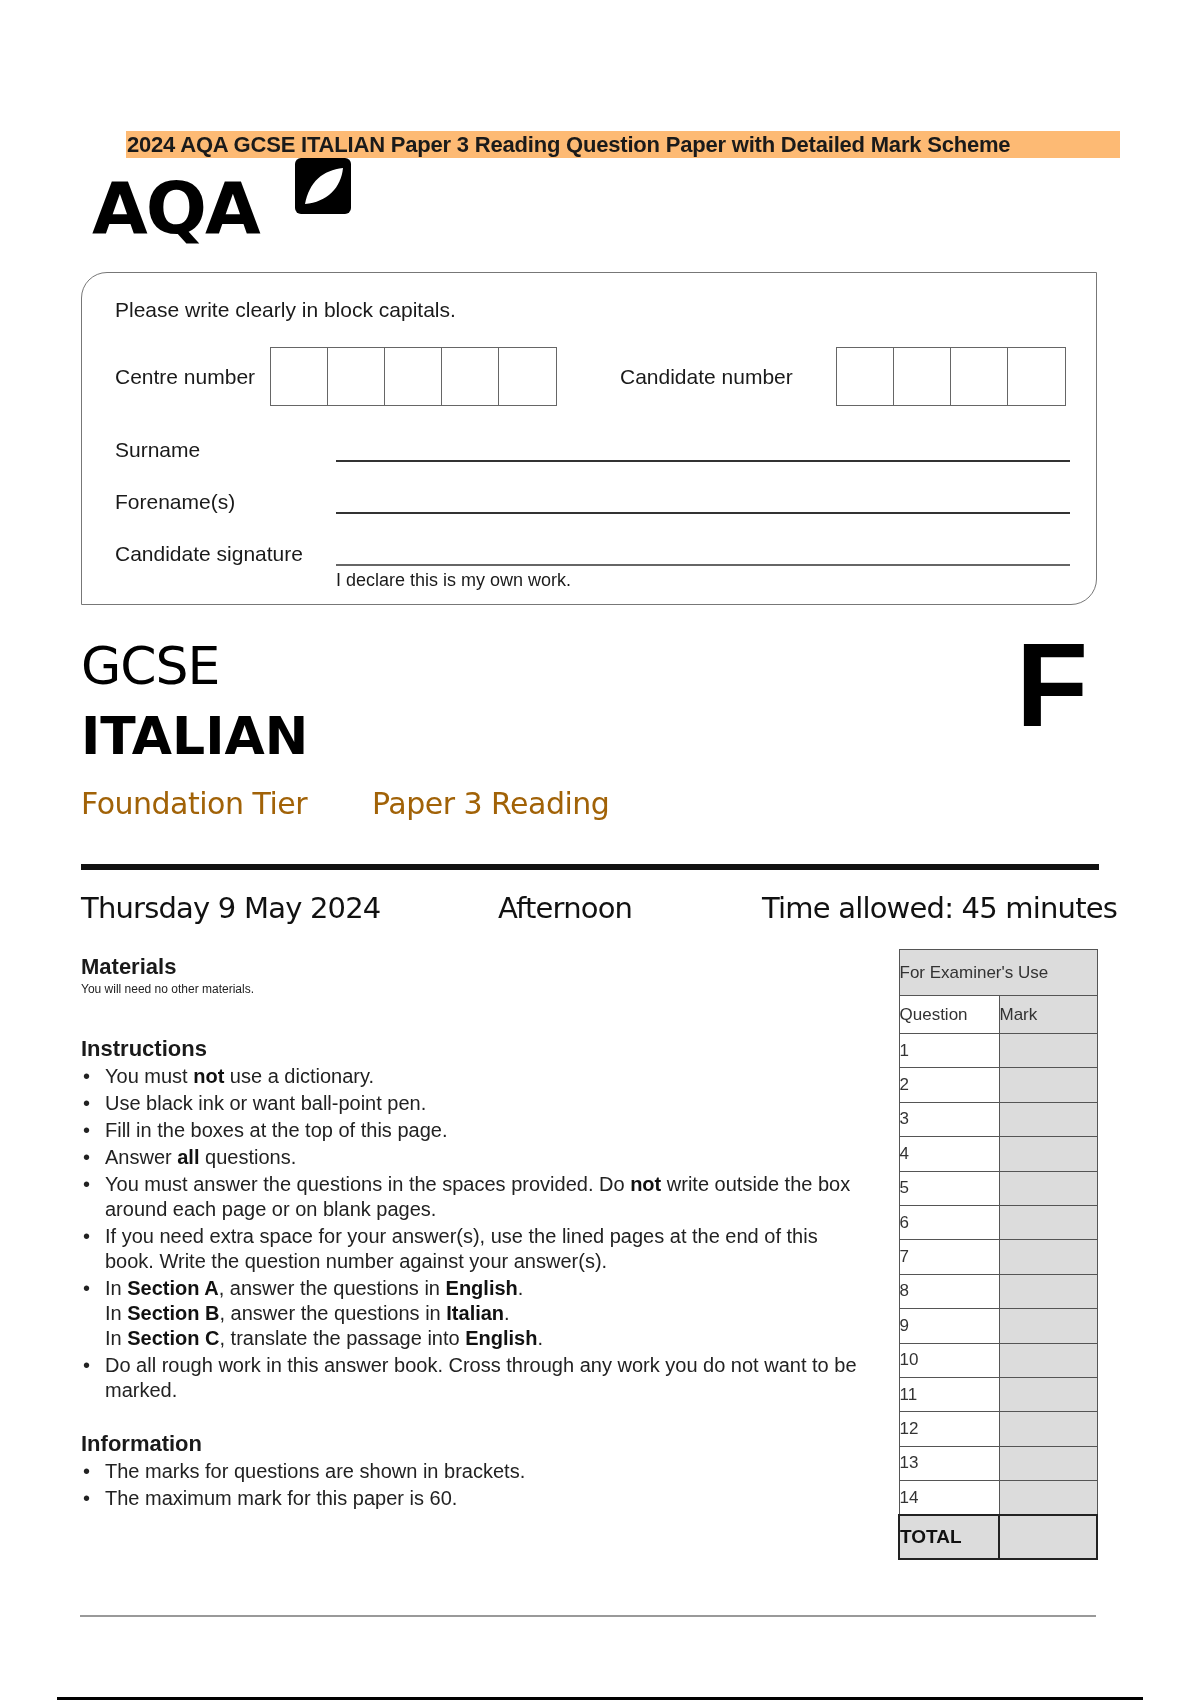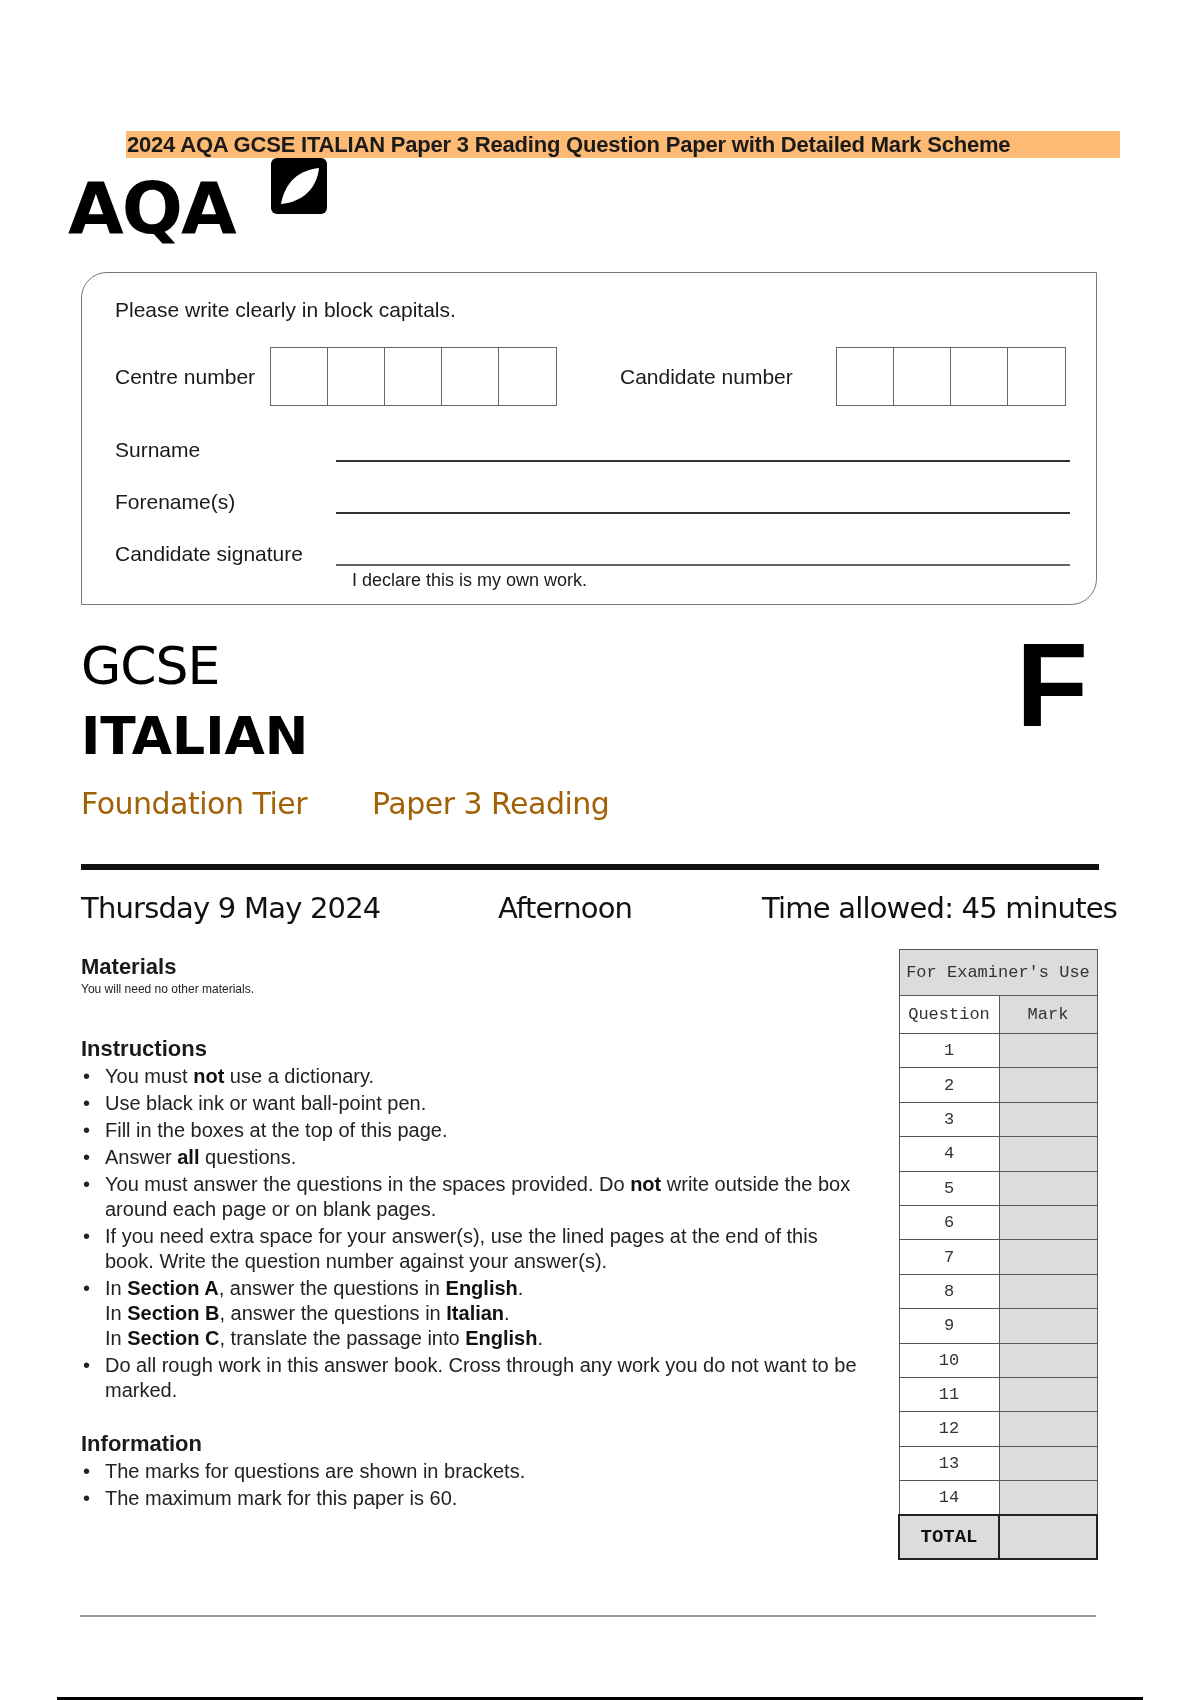--- a/index.html
+++ b/index.html
@@ -6,21 +6,21 @@
   html, body { width: 1200px; height: 1700px; background: #ffffff; overflow: hidden; }
   body { position: relative; font-family: "Liberation Sans", sans-serif; color: #111; }
 
   .banner {
     position: absolute; left: 126px; top: 131px; width: 994px; height: 27px;
     background: #fdba74; font-family: "Liberation Sans", sans-serif;
     font-weight: bold; font-size: 22px; line-height: 27px; color: #1a1a1a;
     white-space: nowrap; letter-spacing: -0.2px; padding-left: 1px;
   }
 
-  .logo { position: absolute; left: 68px; top: 158px; width: 260px; height: 92px; }
+  .logo { position: absolute; left: 92px; top: 158px; width: 260px; height: 92px; }
   .logo-text {
     position: absolute; left: 0; top: 10px; font-family: "DejaVu Sans", sans-serif;
     font-weight: bold; font-size: 72px; line-height: 80px; letter-spacing: -2px; color: #000;
   }
   .logo-mark { position: absolute; left: 203px; top: 0; width: 56px; height: 56px; }
 
   .cand-box {
     position: absolute; left: 81px; top: 272px; width: 1016px; height: 333px;
     border: 1.5px solid #777; border-top-left-radius: 26px; border-bottom-right-radius: 26px;
   }
@@ -43,21 +43,21 @@
   .body-t { position: absolute; left: 81px; font-size: 12px; color: #222; }
   .bullets { position: absolute; left: 81px; list-style: none; font-size: 20px; color: #222; line-height: 25px; width: 790px; }
   .bullets li { position: relative; padding-left: 24px; margin-bottom: 2px; }
   .bullets li::before { content: "•"; position: absolute; left: 2px; top: 0; font-size: 20px; }
   .bullets b { font-weight: bold; color: #111; }
 
   .exam-table {
     position: absolute; left: 898px; top: 949px; width: 200px;
     border-collapse: collapse; font-size: 17px; color: #333;
   }
-  .exam-table td { border: 1.5px solid #555; text-align: center; font-family: Liberation Mono, monospace; }
+  .exam-table td { border: 1.5px solid #555; text-align: left; }
   .exam-table .hdr td { background: #dcdcdc; height: 46px; font-size: 17px; }
   .exam-table .col td { height: 38px; }
   .exam-table .q { width: 100px; background: #fff; height: 34.4px; }
   .exam-table .m { background: #dcdcdc; height: 34.4px; }
   .exam-table .total td { border: 2.5px solid #222; height: 44px; background: #dcdcdc; font-weight: bold; font-size: 19px; color: #111; }
 
   .foot-line { position: absolute; left: 80px; top: 1615px; width: 1016px; height: 0; border-top: 2px solid #999; }
   .foot-line-2 { position: absolute; left: 57px; top: 1697px; width: 1086px; height: 3px; background: #000; }
 </style>
 </head>
@@ -90,21 +90,21 @@
   <div class="d"></div>
   <div class="d"></div>
 </div>
 
 <div class="lbl" style="left:115px; top:438px;">Surname</div>
 <div class="write-line" style="left:336px; top:460px; width:734px;"></div>
 <div class="lbl" style="left:115px; top:490px;">Forename(s)</div>
 <div class="write-line" style="left:336px; top:512px; width:734px;"></div>
 <div class="lbl" style="left:115px; top:542px;">Candidate signature</div>
 <div class="write-line" style="left:336px; top:564px; width:734px; border-top-color:#666;"></div>
-<div class="declare" style="left:352px; top:570px;text-align:right;">I declare this is my own work.</div>
+<div class="declare" style="left:336px; top:570px;text-align:right;">I declare this is my own work.</div>
 
 <div class="gcse">GCSE</div>
 <div class="italian">ITALIAN</div>
 <div class="tier-f">F</div>
 <div class="sub" style="left:81px;">Foundation Tier</div>
 <div class="sub" style="left:372px;">Paper 3  Reading</div>
 
 <div class="rule-thick"></div>
 <div class="exam-line" style="left:81px;">Thursday 9 May 2024</div>
 <div class="exam-line" style="left:498px;">Afternoon</div>

